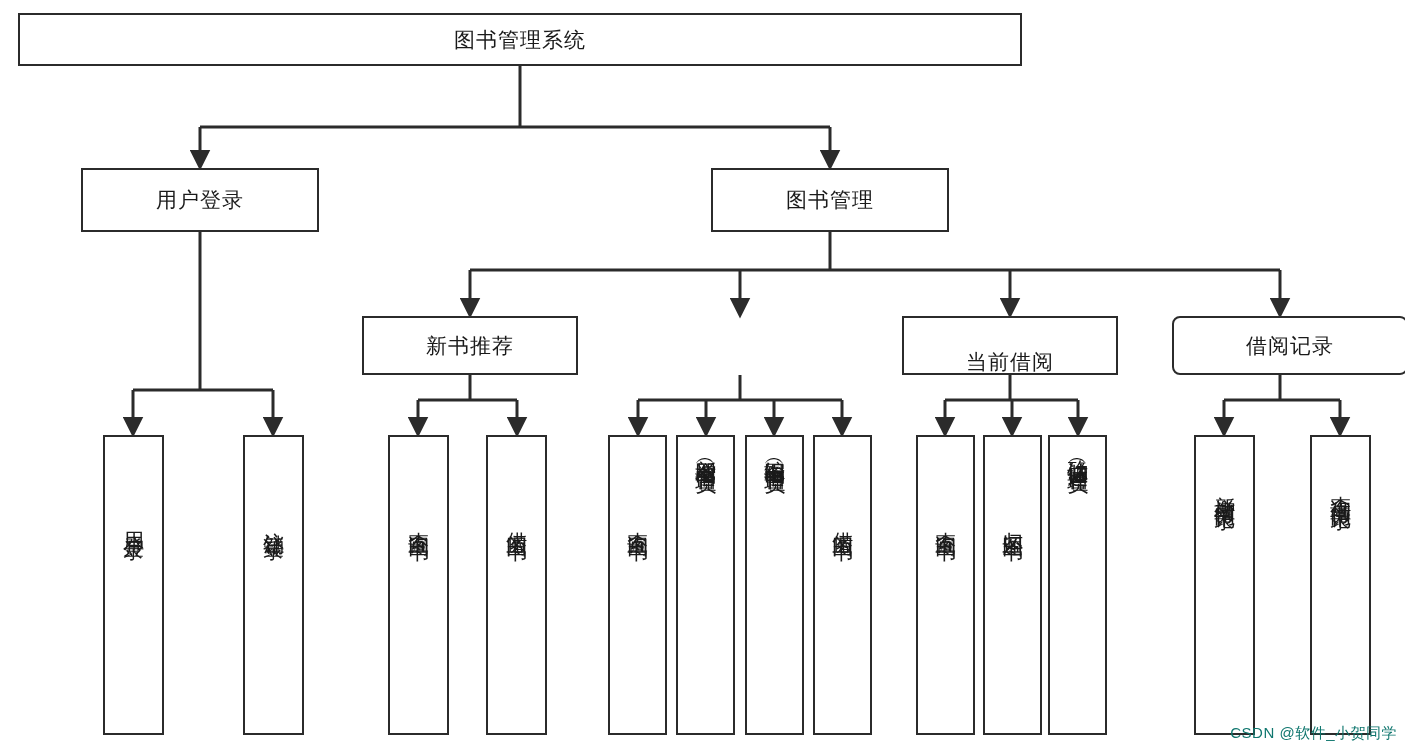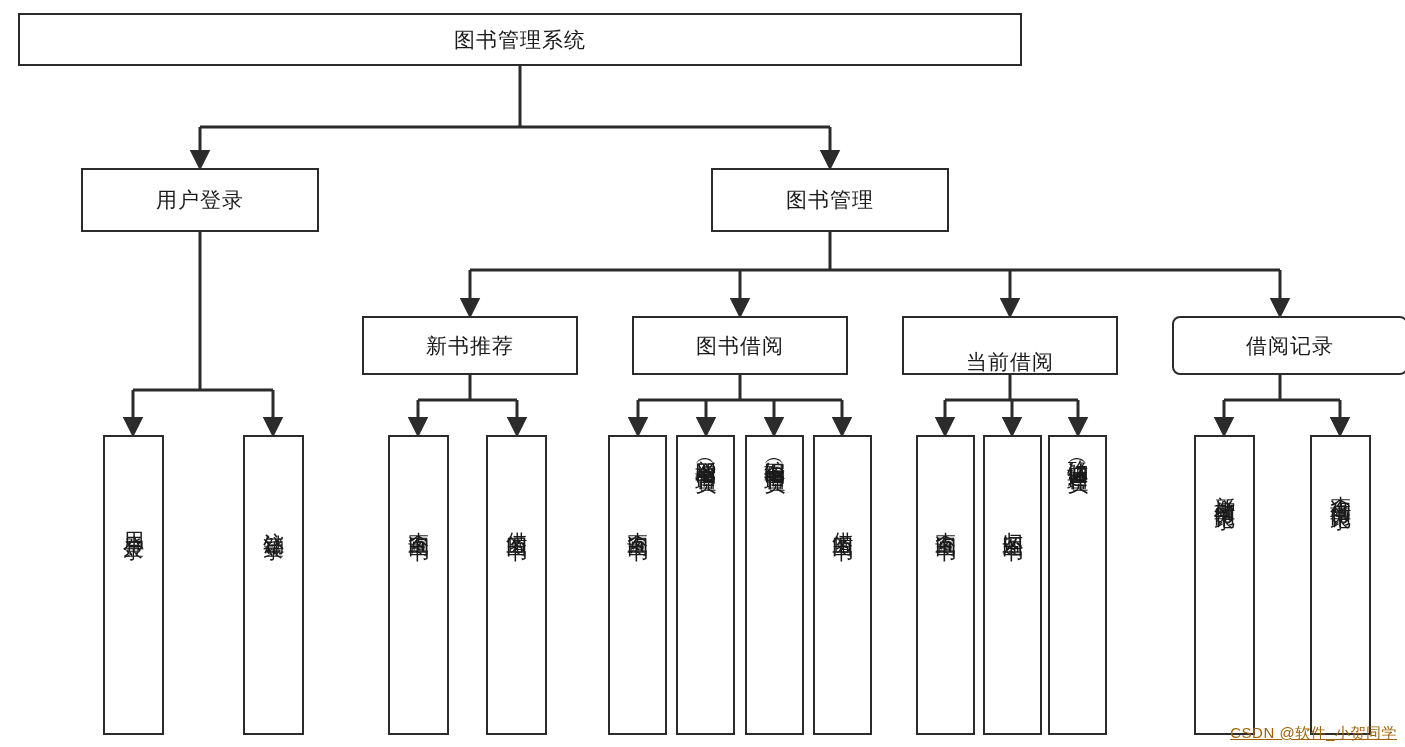--- a/index.html
+++ b/index.html
@@ -56,24 +56,23 @@
     text-align: left;
   }
   .node.vert.tall .label {
     letter-spacing: 2px;
   }
   .watermark {
     position: absolute;
     right: 8px;
     bottom: 4px;
     font-size: 15px;
-    color: #a16207;
+    color: #0f766e;
     letter-spacing: 0.5px;
     white-space: nowrap;
-    text-decoration: underline;
   }
 </style>
 </head>
 <body>
 
 <div id="canvas">
 
   <svg class="wires" viewBox="0 0 1405 747" xmlns="http://www.w3.org/2000/svg">
     <defs>
       <marker id="arrow" viewBox="0 0 12 12" refX="6" refY="6" markerWidth="7" markerHeight="7" orient="auto-start-reverse">
@@ -131,23 +130,20 @@
   <div class="node horiz" style="left:81px; top:168px; width:238px; height:64px;">
     <span class="label">用户登录</span>
   </div>
   <div class="node horiz" style="left:362px; top:316px; width:216px; height:59px;">
     <span class="label">新书推荐</span>
   </div>
 
   <div class="node horiz" style="left:711px; top:168px; width:238px; height:64px;">
     <span class="label">图书管理</span>
   </div>
-  <div class="node horiz" style="left:632px; top:316px; width:216px; height:59px;">
-    <span class="label">图书借阅</span>
-  </div>
   <div class="node horiz" style="left:902px; top:316px; width:216px; height:59px;align-items:flex-end;">
     <span class="label">当前借阅</span>
   </div>
   <div class="node horiz" style="left:1172px; top:316px; width:236px; height:59px;border-radius:8px;">
     <span class="label">借阅记录</span>
   </div>
 
   <div class="node vert" style="left:103px; top:435px; width:61px; height:300px; padding-top:78px;">
     <span class="label">用户登录</span>
   </div>

